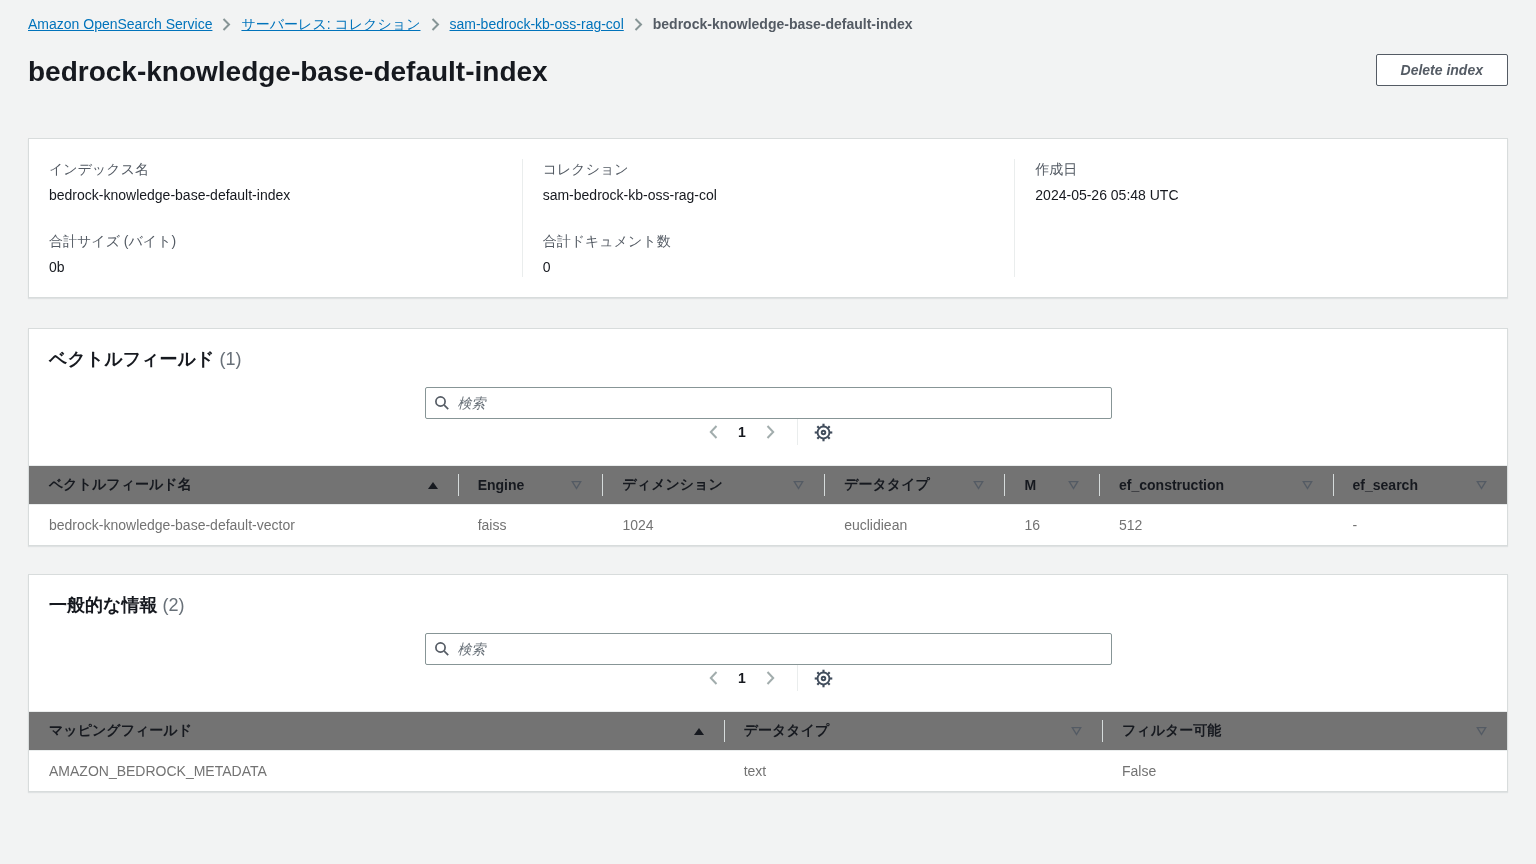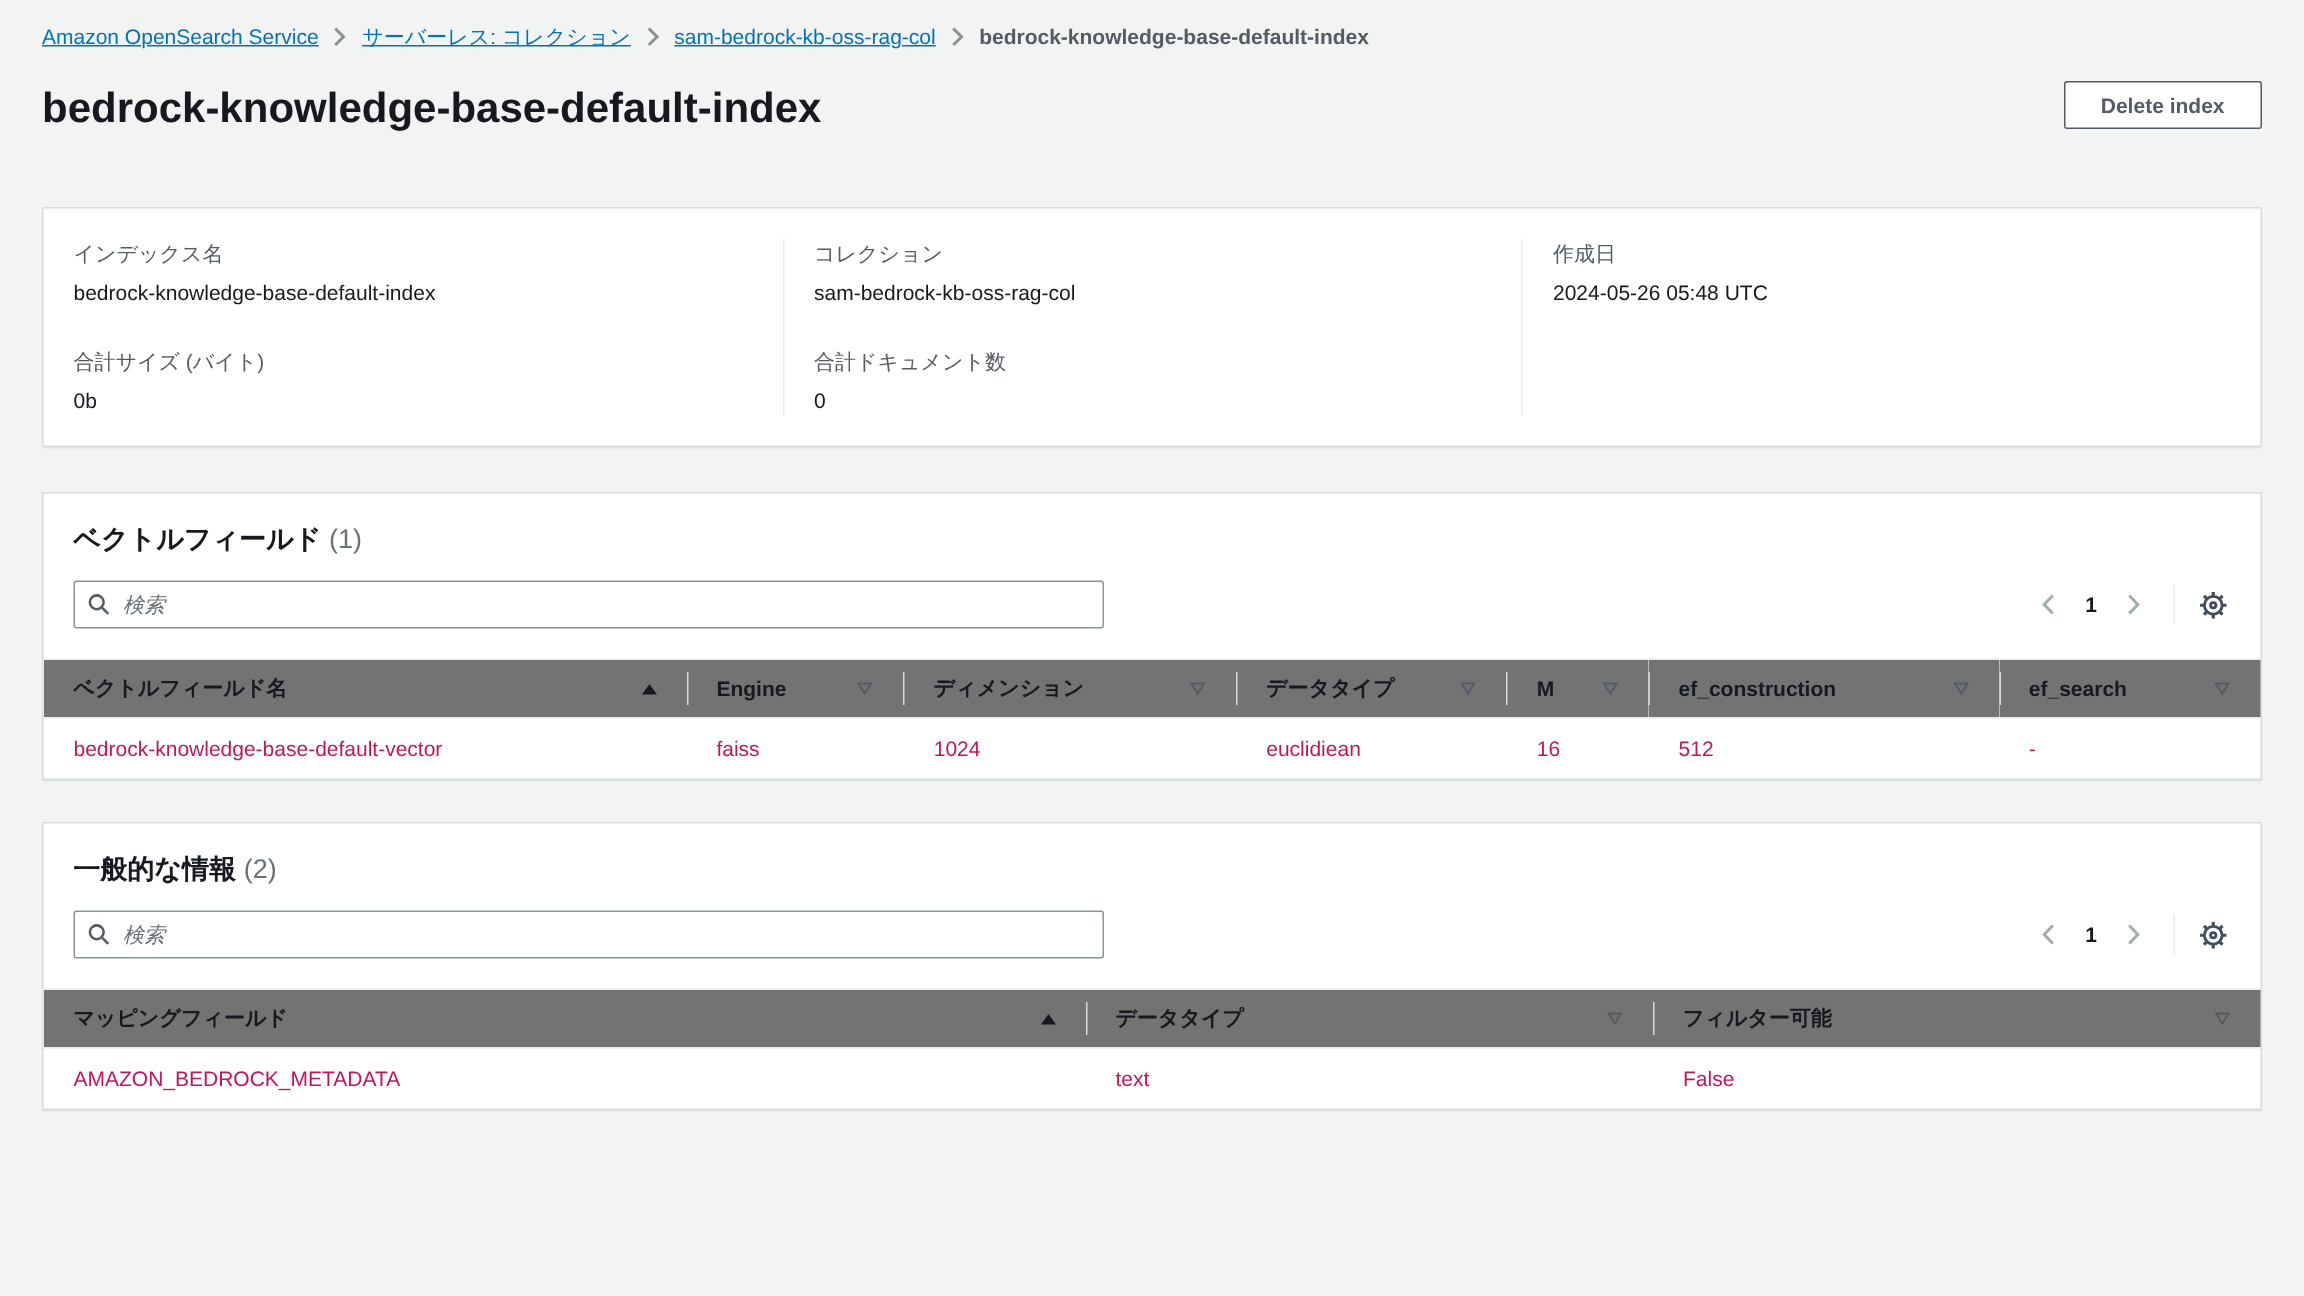--- a/index.html
+++ b/index.html
@@ -19,40 +19,41 @@
   .crumb-sep { display:flex; align-items:center; }
 
   
   .title-row { display:flex; justify-content:space-between; align-items:flex-start; margin-top:20px; }
   h1.page-title { font-size:28px; font-weight:700; line-height:36px; color:#16191f; }
   .btn-secondary {
     background:#fff; border:1px solid #545b64; color:#545b64;
     font-weight:700; font-size:14px; line-height:18px;
     padding:6px 24px; border-radius:2px; cursor:pointer;
     font-family:"Liberation Sans", sans-serif;
+    font-style:italic;
   }
 
   
   .panel { background:#fff; border:1px solid #d8dcdc; margin-top:30px; box-shadow:0 1px 1px rgba(0,28,36,.08); }
   .panel.first { margin-top:48px; }
   .panel-header { padding:18px 20px; background:#fafafa; border-bottom:1px solid #eaeded; }
   .panel-title { font-size:18px; font-weight:700; line-height:24px; }
   .count { color:#687078; font-weight:400; }
 
   
   .gi-grid { display:grid; grid-template-columns:1fr 1fr 1fr; padding:20px 0; }
   .gi-col { padding:0 20px; display:flex; flex-direction:column; gap:26px; }
   .gi-col + .gi-col { border-left:1px solid #eaeded; }
   .field-label { color:#545b64; font-size:14px; line-height:20px; margin-bottom:6px; }
   .field-value { color:#16191f; font-size:14px; line-height:20px; }
 
   
   .tp-top { padding:18px 20px 20px 20px; }
   .tp-title { font-size:18px; font-weight:700; line-height:24px; margin-bottom:16px; }
-  .toolbar { display:flex; justify-content:space-between; align-items:center; }
+  .toolbar { display:flex; justify-content:space-between; align-items:center;flex-direction:column; }
   .search { position:relative; width:687px; }
   .search input {
     width:100%; height:32px; border:1px solid #879596; border-radius:2px;
     padding:0 8px 0 32px; font-size:14px; color:#16191f; background:#fff;
     font-family:"Liberation Sans", sans-serif;
   }
   .search input::placeholder { font-style:italic; color:#687078; }
   .search-icon { position:absolute; left:9px; top:8px; pointer-events:none; }
 
   .pagination { display:flex; align-items:center; gap:6px; }
@@ -66,21 +67,21 @@
   th {
     position:relative; background:#737373;
     border-top:1px solid #eaeded; border-bottom:1px solid #eaeded;
     padding:10px 20px; font-size:14px; font-weight:700; text-align:left; cursor:pointer;
   }
   th:not(:first-child)::before {
     content:""; position:absolute; left:0; top:50%; transform:translateY(-50%);
     width:1px; height:22px; background:#d5dbdb;
   }
   .th-inner { display:flex; justify-content:space-between; align-items:center; gap:6px; }
-  td { padding:12px 20px; font-size:14px; color:#be185d; }
+  td { padding:12px 20px; font-size:14px; color:#737373; }
   tbody tr + tr td { border-top:1px solid #eaeded; }
   .sort-asc {
     width:0; height:0; flex:none;
     border-left:5px solid transparent; border-right:5px solid transparent;
     border-bottom:7px solid #16191f;
   }
   .sort-none { display:flex; align-items:center; flex:none; }
 </style>
 </head>
 <body>

